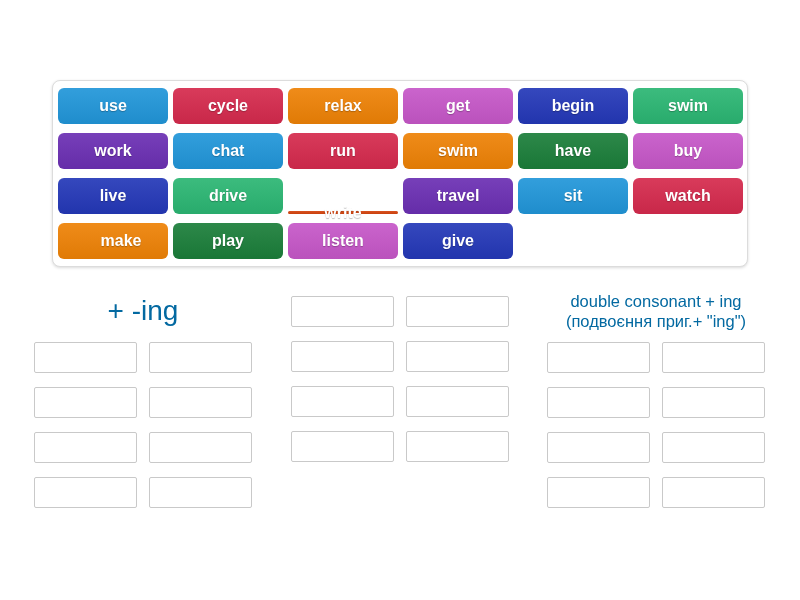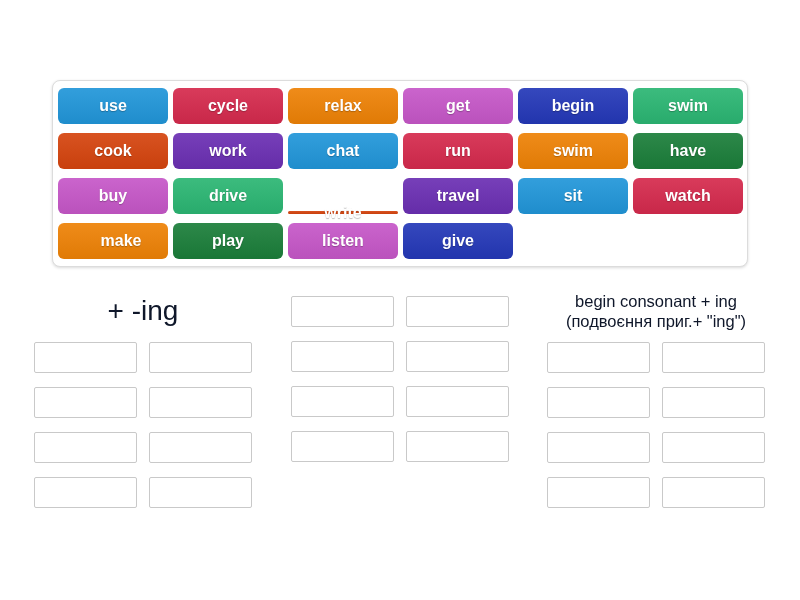--- a/index.html
+++ b/index.html
@@ -60,21 +60,21 @@
     display: flex;
     flex-direction: column;
     align-items: center;
   }
   .group-header {
     height: 46px;
     display: flex;
     flex-direction: column;
     justify-content: center;
     align-items: center;
-    color: #0f172a;
+    color: #0369a1;
     text-align: center;
     white-space: nowrap;
   }
   .group-header .line {
     display: block;
     font-size: 16.5px;
     line-height: 20px;
   }
   .group-header.big .line {
     font-size: 28px;
@@ -97,27 +97,27 @@
 </head>
 <body>
 
 <div class="bank">
   <div class="tile" style="background-color: rgb(33, 150, 217);">use</div>
   <div class="tile" style="background-color: rgb(213, 42, 77);">cycle</div>
   <div class="tile" style="background-color: rgb(238, 130, 6); text-align: center;">relax</div>
   <div class="tile" style="background-color: rgb(198, 87, 200);">get</div>
   <div class="tile" style="background-color: rgb(36, 56, 184);">begin</div>
   <div class="tile" style="background-color: rgb(43, 182, 115);">swim</div>
-  <div class="tile" style="background-color: rgb(213, 68, 14);">cook</div>
   <div class="tile" style="background-color: rgb(107, 47, 179);">work</div>
   <div class="tile" style="background-color: rgb(33, 150, 217);">chat</div>
   <div class="tile" style="background-color: rgb(213, 42, 77);">run</div>
   <div class="tile" style="background-color: rgb(238, 130, 6);">swim</div>
   <div class="tile" style="background-color: rgb(27, 126, 58);">have</div>
   <div class="tile" style="background-color: rgb(198, 87, 200);">buy</div>
+  <div class="tile" style="background-color: rgb(36, 56, 184);">live</div>
   <div class="tile" style="background-color: rgb(43, 182, 115);">drive</div>
   <div class="tile" style="background-color: rgb(213, 68, 14); margin-top: 33px;">write</div>
   <div class="tile" style="background-color: rgb(107, 47, 179);">travel</div>
   <div class="tile" style="background-color: rgb(33, 150, 217);">sit</div>
   <div class="tile" style="background-color: rgb(213, 42, 77);">watch</div>
   <div class="tile" style="background-color: rgb(238, 130, 6); padding-left: 16px;">make</div>
   <div class="tile" style="background-color: rgb(27, 126, 58);">play</div>
   <div class="tile" style="background-color: rgb(198, 87, 200);">listen</div>
   <div class="tile" style="background-color: rgb(36, 56, 184);">give</div>
 </div>
@@ -148,21 +148,21 @@
       <div class="slot"></div>
       <div class="slot"></div>
       <div class="slot"></div>
       <div class="slot"></div>
       <div class="slot"></div>
     </div>
   </section>
 
   <section class="group">
     <div class="group-header">
-      <span class="line">begin consonant + ing</span>
+      <span class="line">double consonant + ing</span>
       <span class="line">(подвоєння приг.+ "ing")</span>
     </div>
     <div class="slots">
       <div class="slot"></div>
       <div class="slot"></div>
       <div class="slot"></div>
       <div class="slot"></div>
       <div class="slot"></div>
       <div class="slot"></div>
       <div class="slot"></div>

